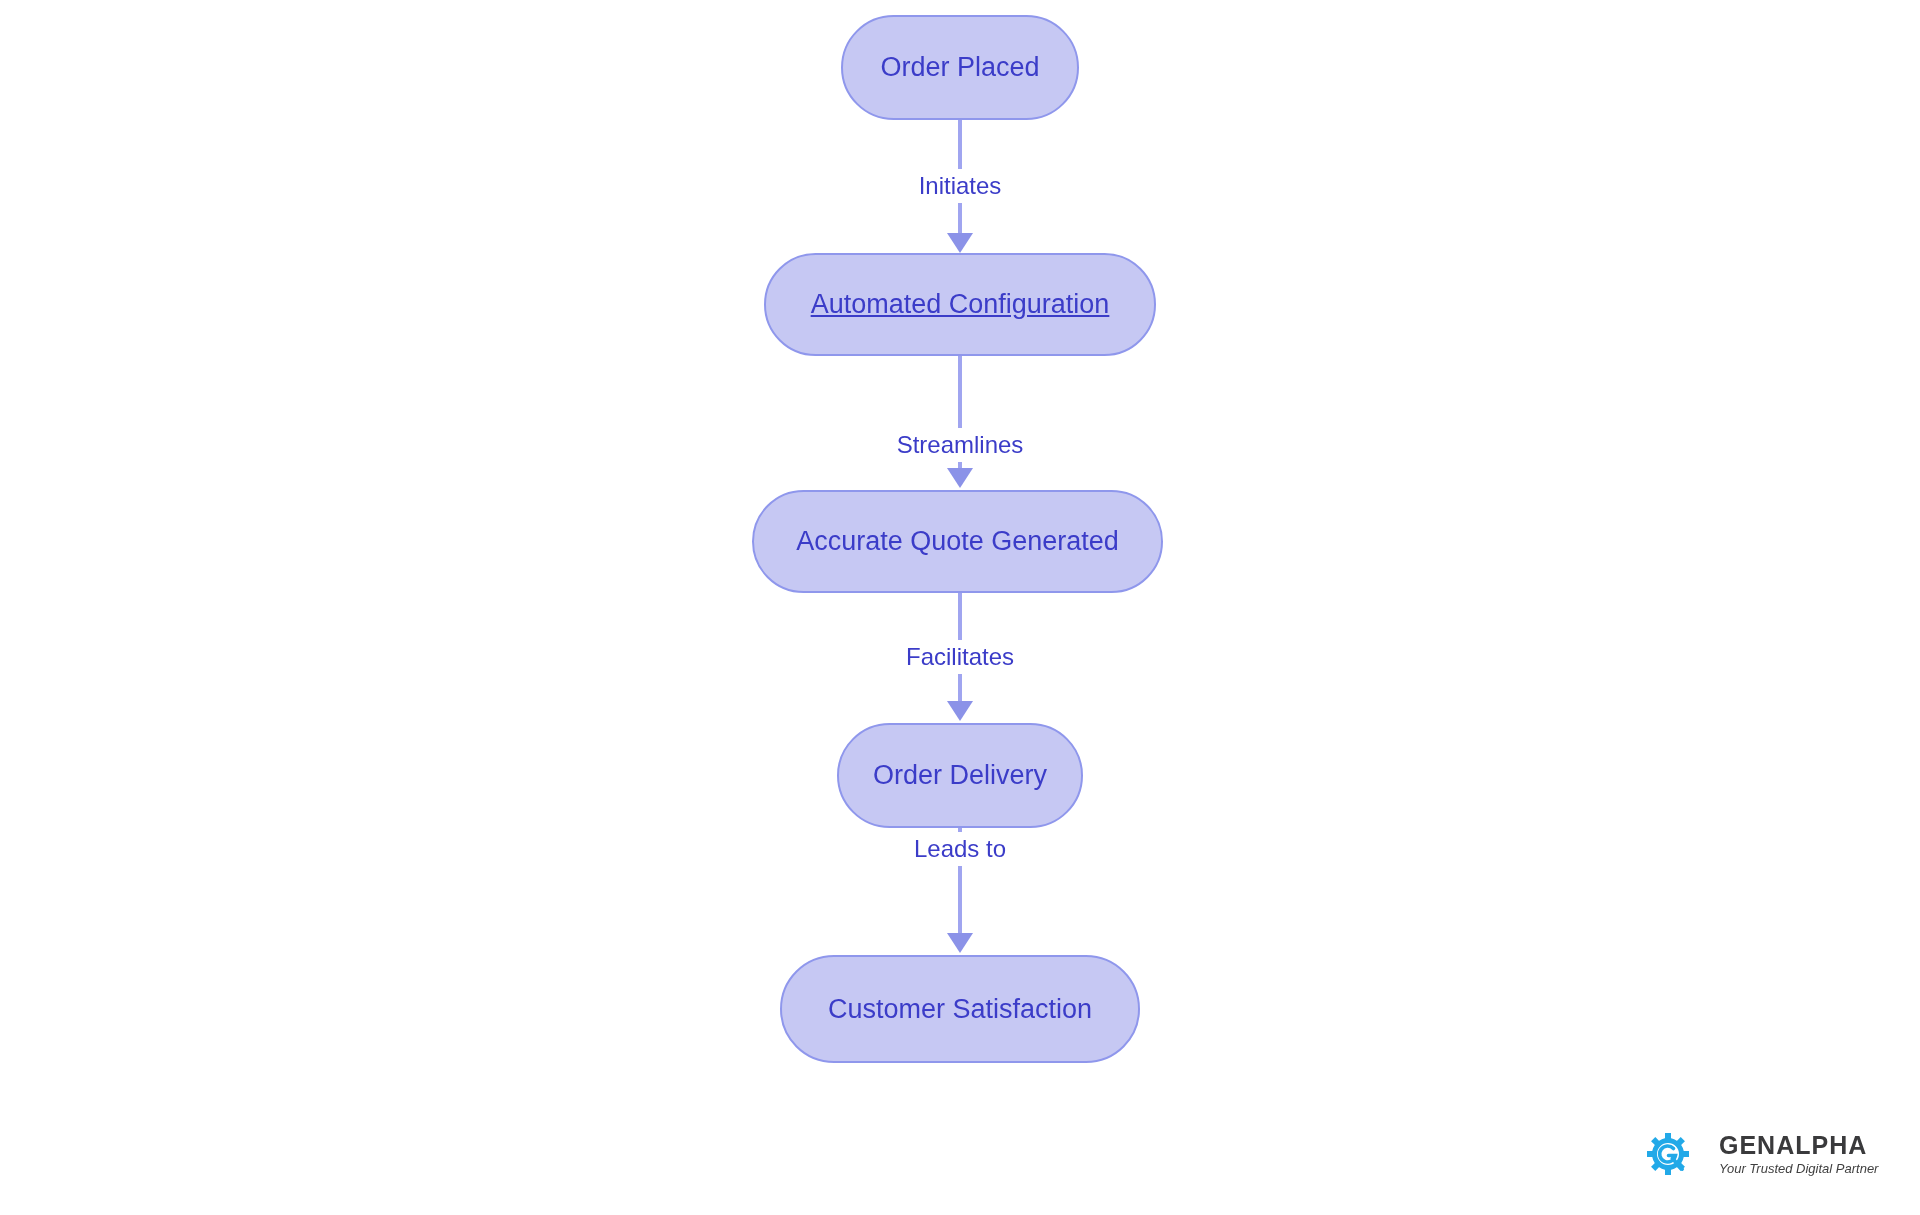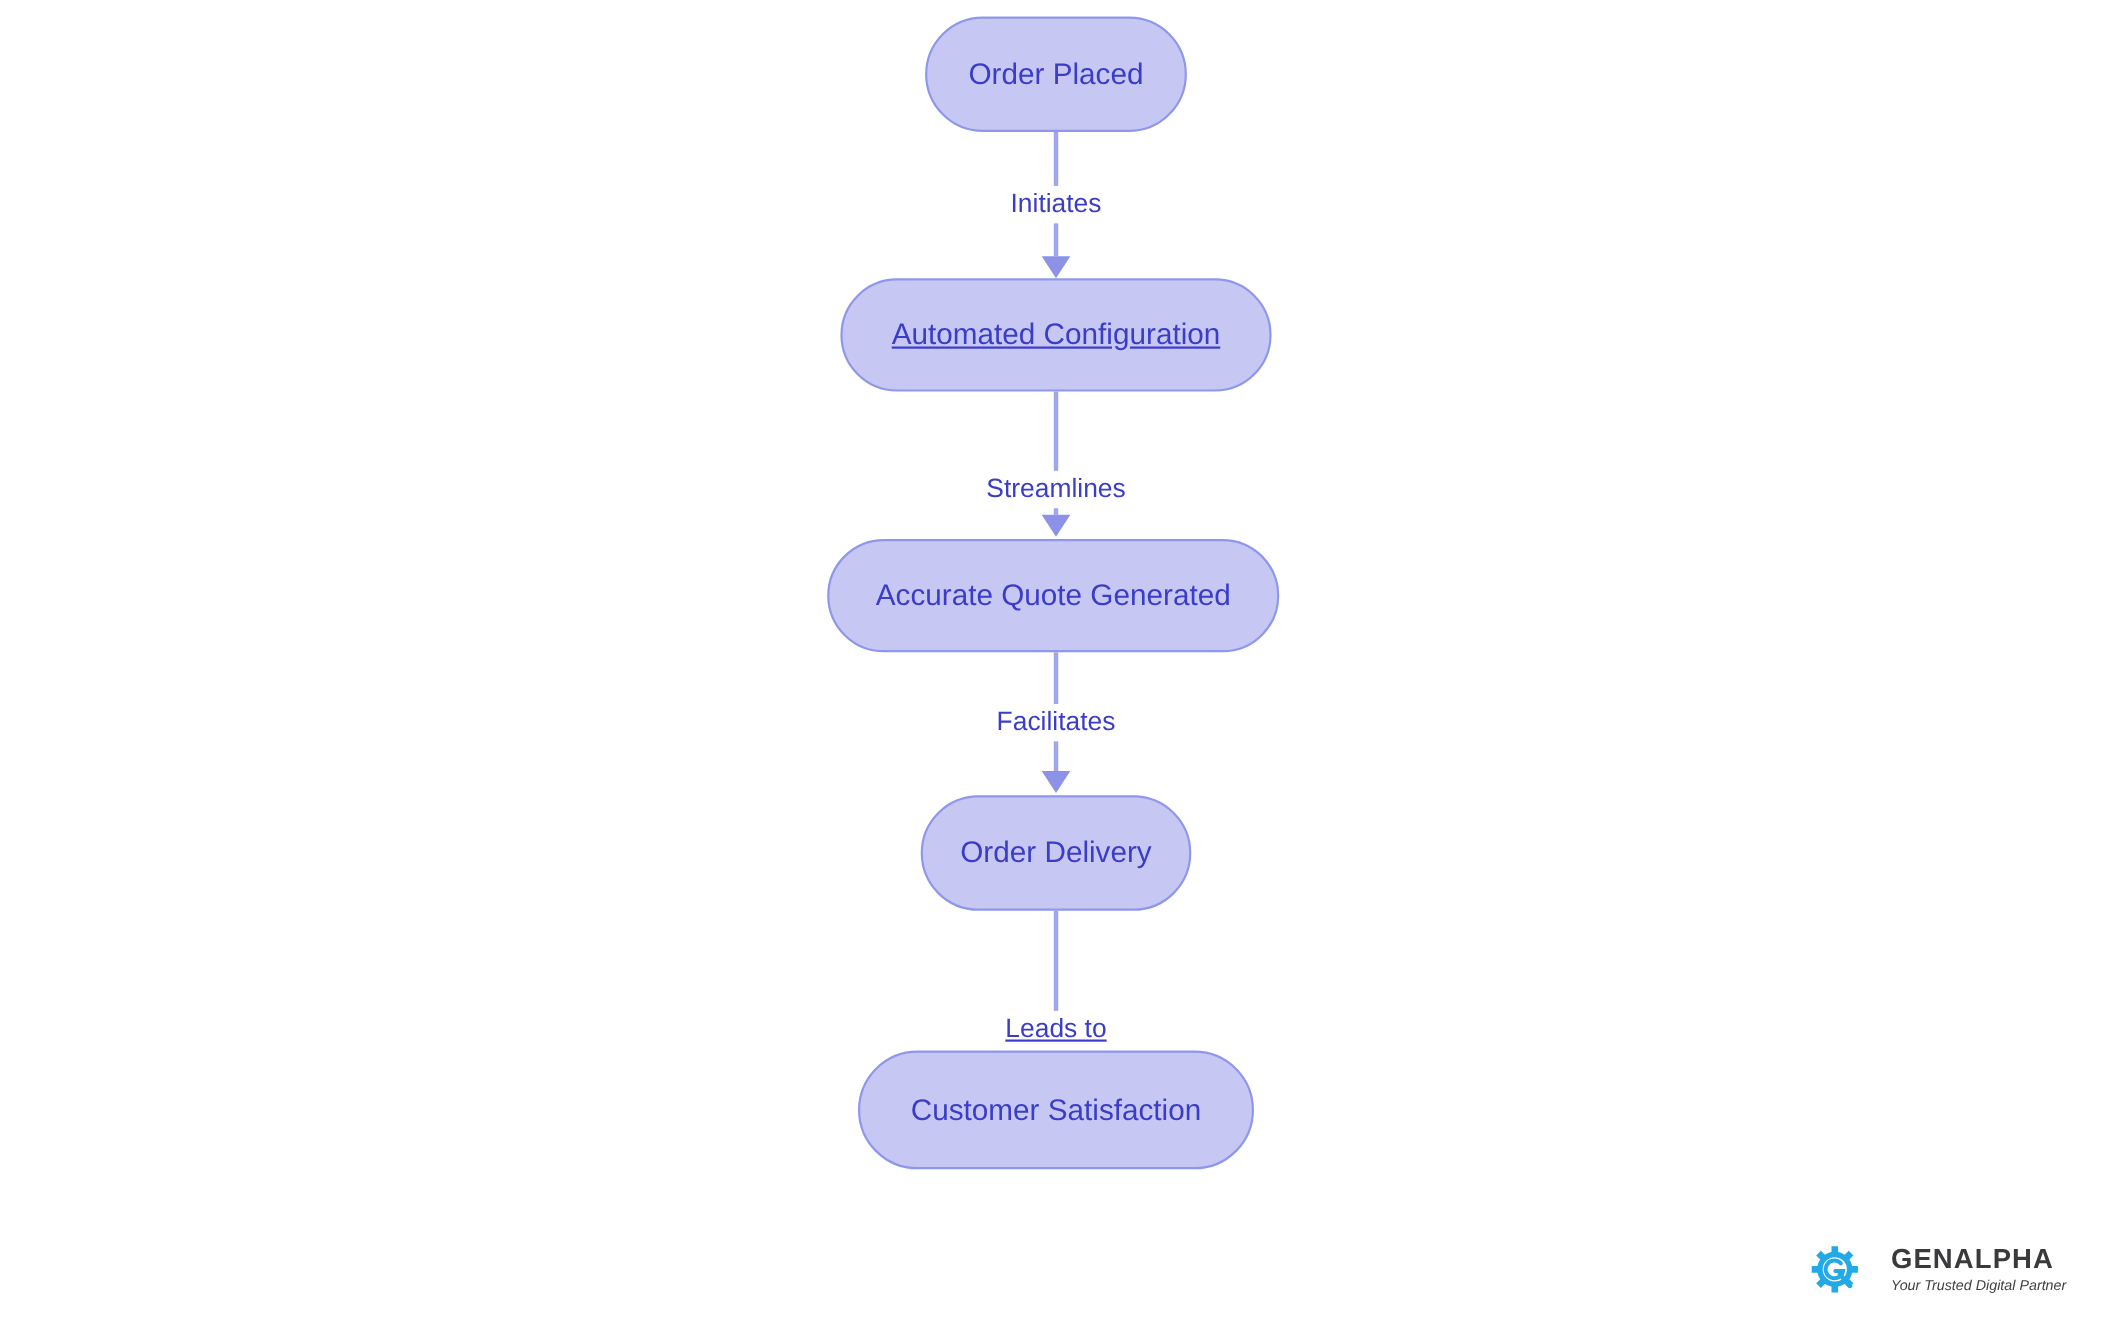--- a/index.html
+++ b/index.html
@@ -66,21 +66,21 @@
     transform: translate(-50%, -50%);
     background: var(--background, #ffffff);
     padding: 3px 9px;
     color: var(--edge-label-text, #3b3cc8);
     font-size: 24px;
     white-space: nowrap;
   }
   .l1 { top: 186px; }
   .l2 { top: 423px; margin-top: 22px; }
   .l3 { top: 657px; }
-  .l4 { top: 936px; text-decoration: underline; }
+  .l4 { top: 849px; }
 
   .logo {
     position: absolute;
     left: 1644px;
     top: 1130px;
     display: flex;
     align-items: center;
     gap: 27px;
   }
   .logo-text { display: flex; flex-direction: column; }

